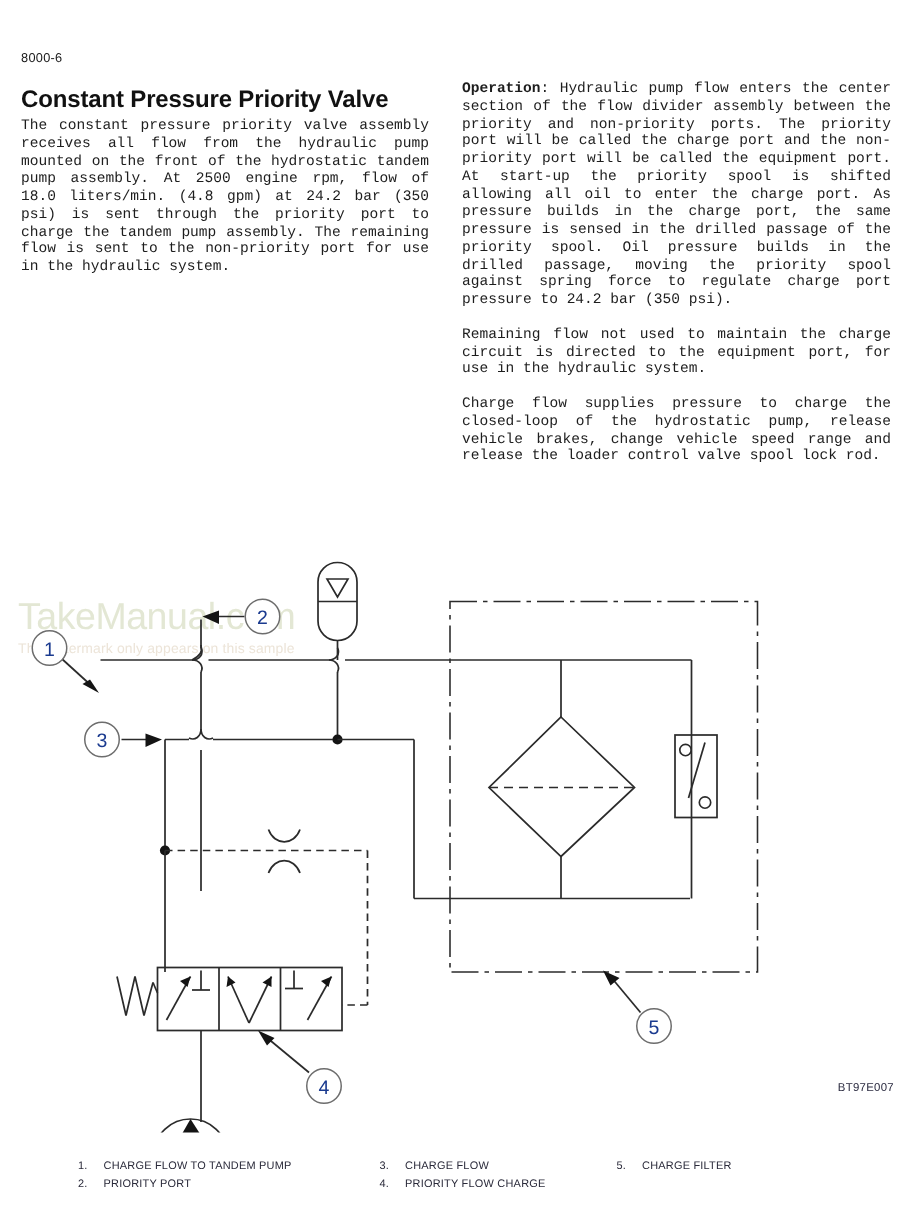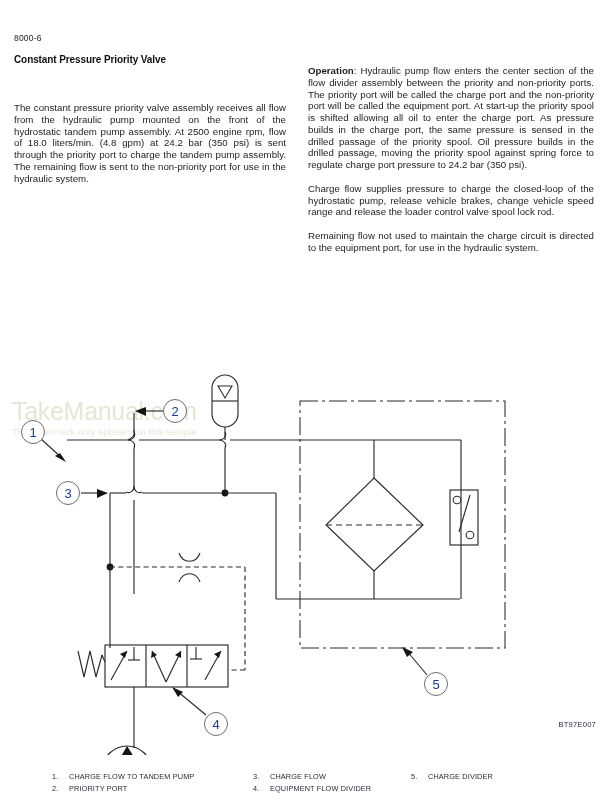--- a/index.html
+++ b/index.html
@@ -25,41 +25,42 @@
     left: 14px;
     top: 33px;
     font-size: 8.5px;
     letter-spacing: 0.2px;
     color: #1a1a1a;
   }
   .page-title {
     position: absolute;
     left: 14px;
     top: 47px;
-    font-size: 10px;
+    font-size: 16px;
     font-weight: bold;
     letter-spacing: -0.1px;
     color: #111111;
   }
 
   
   .col {
     position: absolute;
     font-size: 9.7px;
     line-height: 11.75px;
     text-align: justify;
     color: #1d1d1d;
   }
   .col p {
-    margin: 12px 0 11px 0;
+    margin: 0 0 11px 0;
+    font-family: Liberation Mono, monospace;
   }
   .col p:last-child { margin-bottom: 0; }
   .col-left {
     left: 14px;
-    top: 90px;
+    top: 78px;
     width: 272px;
   }
   .col-right {
     left: 308px;
     top: 53px;
     width: 286px;
   }
   .lead { font-weight: bold; }
 
   
@@ -140,22 +141,22 @@
 
   <div class="page-num">8000-6</div>
   <h1 class="page-title">Constant Pressure Priority Valve</h1>
 
   <div class="col col-left">
     <p>The constant pressure priority valve assembly receives all flow from the hydraulic pump mounted on the front of the hydrostatic tandem pump assembly. At 2500 engine rpm, flow of 18.0 liters/min. (4.8 gpm) at 24.2 bar (350 psi) is sent through the priority port to charge the tandem pump assembly. The remaining flow is sent to the non-priority port for use in the hydraulic system.</p>
   </div>
 
   <div class="col col-right">
     <p><span class="lead">Operation</span><span>: Hydraulic pump flow enters the center section of the flow divider assembly between the priority and non-priority ports. The priority port will be called the charge port and the non-priority port will be called the equipment port. At start-up the priority spool is shifted allowing all oil to enter the charge port. As pressure builds in the charge port, the same pressure is sensed in the drilled passage of the priority spool. Oil pressure builds in the drilled passage, moving the priority spool against spring force to regulate charge port pressure to 24.2 bar (350 psi).</span></p>
+    <p>Remaining flow not used to maintain the charge circuit is directed to the equipment port, for use in the hydraulic system.</p>
     <p>Charge flow supplies pressure to charge the closed-loop of the hydrostatic pump, release vehicle brakes, change vehicle speed range and release the loader control valve spool lock rod.</p>
-    <p>Remaining flow not used to maintain the charge circuit is directed to the equipment port, for use in the hydraulic system.</p>
   </div>
 
   <div class="watermark">
     <div class="wm-main">TakeManual.com</div>
     <div class="wm-sub">The watermark only appears on this sample</div>
   </div>
 
   <div class="figure">
     <svg width="609" height="400" viewBox="0 0 609 400" xmlns="http://www.w3.org/2000/svg">
       <g fill="none" stroke="#2b2b2b" stroke-width="1.15" stroke-linecap="butt">
@@ -330,26 +331,26 @@
       </div>
     </div>
 
     <div class="legend-col c2">
       <div class="legend-row">
         <span class="legend-num">3.</span>
         <span class="legend-label">CHARGE FLOW</span>
       </div>
       <div class="legend-row">
         <span class="legend-num">4.</span>
-        <span class="legend-label">EQUIPMENT FLOW DIVIDER</span>
+        <span class="legend-label">PRIORITY FLOW CHARGE</span>
       </div>
     </div>
 
     <div class="legend-col c3">
       <div class="legend-row">
         <span class="legend-num">5.</span>
-        <span class="legend-label">CHARGE DIVIDER</span>
+        <span class="legend-label">CHARGE FILTER</span>
       </div>
     </div>
 
   </div>
 
 </div>
 
 </body></html>

